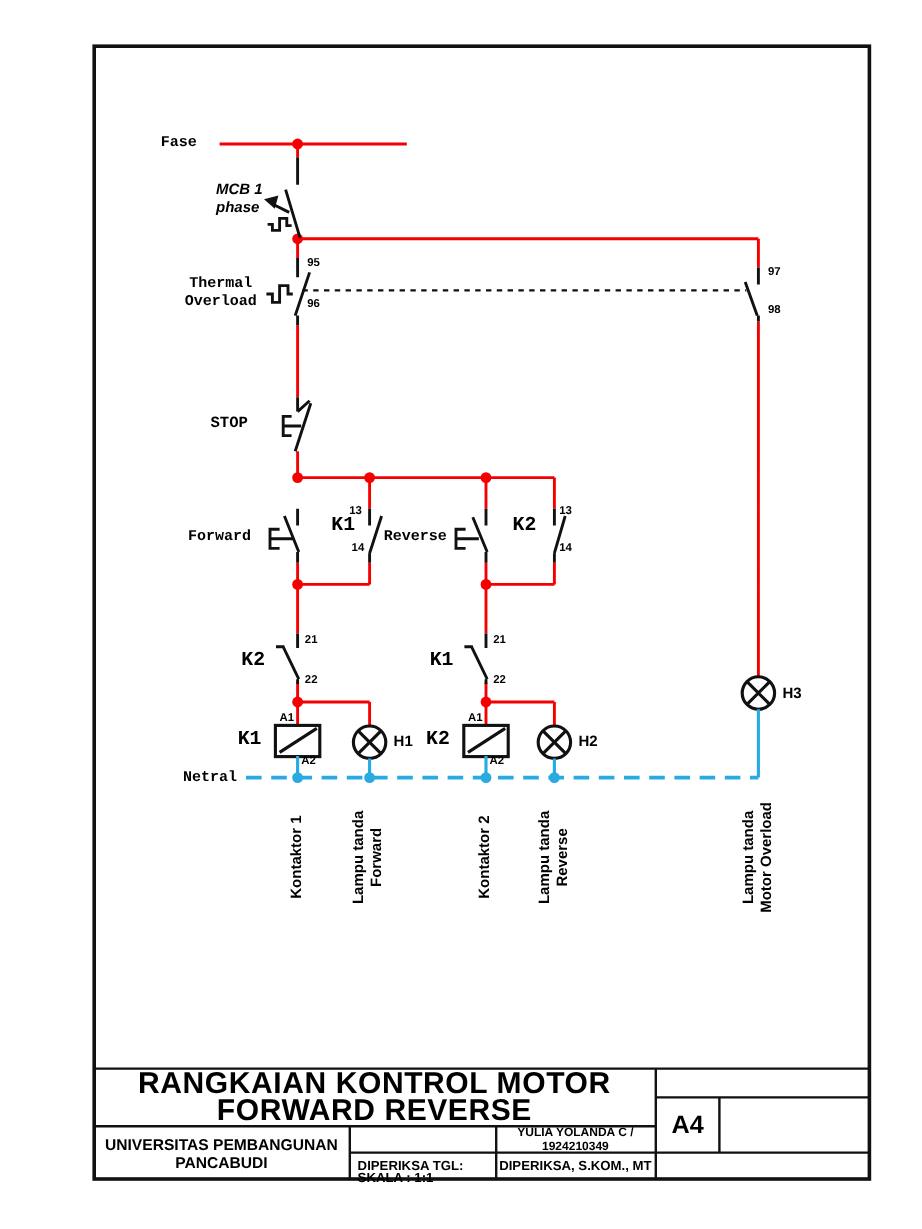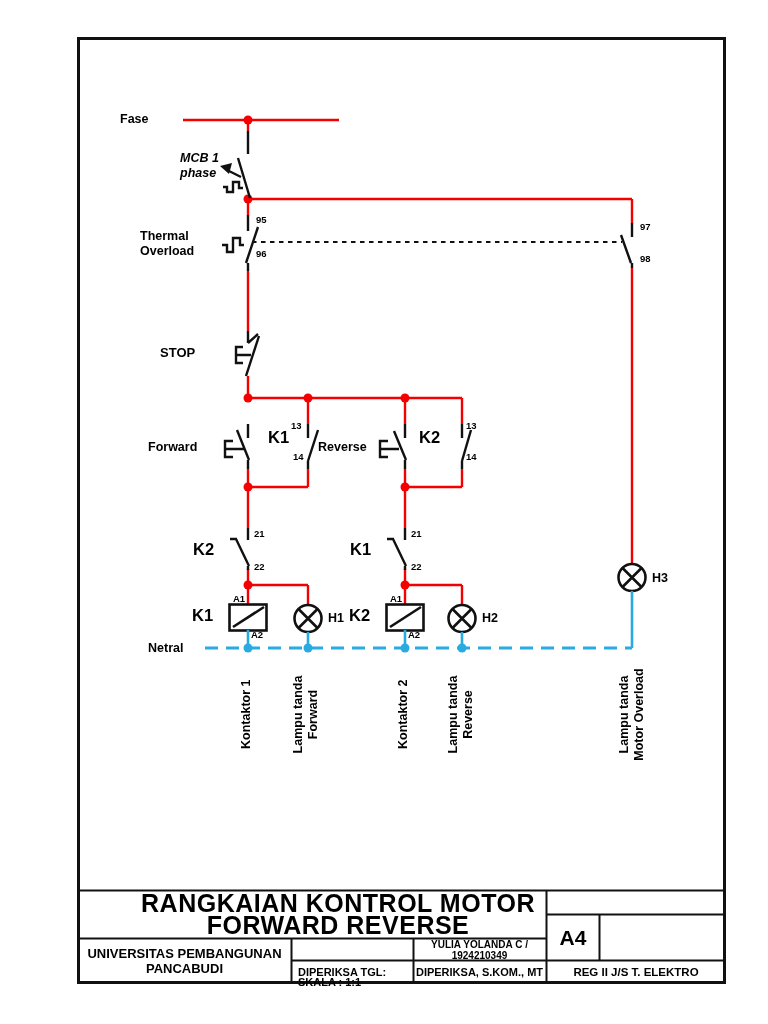--- a/index.html
+++ b/index.html
@@ -1,20 +1,20 @@
 <!DOCTYPE html>
 <html><head>
 <meta charset="utf-8">
 <style>
   html,body{margin:0;padding:0;background:#ffffff;}
   .canvas{position:relative;width:768px;height:1024px;background:#ffffff;overflow:hidden;
           font-family:"Liberation Sans",sans-serif;color:#000;}
   .circuit{position:absolute;left:0;top:0;}
   .lbl{position:absolute;font-weight:bold;font-size:12.5px;line-height:15px;white-space:pre-line;}
-  .lbl.r{text-align:left;}
+  .lbl.r{text-align:center;font-family:Liberation Mono, monospace;}
   .big{font-size:16.5px;line-height:17px;}
   .sm{font-size:9.5px;line-height:10px;}
   .col-label{position:absolute;top:642px;width:144px;height:144px;display:flex;
              align-items:center;justify-content:center;}
   .col-label span{transform:rotate(-90deg);font-weight:bold;font-size:12.5px;line-height:14.5px;
                   text-align:center;white-space:pre-line;}
   .cell{position:absolute;display:flex;align-items:center;justify-content:center;
         font-weight:bold;white-space:pre-line;text-align:center;}
   .cell.left{justify-content:flex-start;text-align:left;}
   .title-cell{font-size:25px;line-height:22px;letter-spacing:.5px;}
@@ -182,25 +182,24 @@
   </div>
   <div class="col-label" style="left:389px;">
     <span>Lampu tanda
 Reverse</span>
   </div>
   <div class="col-label" style="left:559px;">
     <span>Lampu tanda
 Motor Overload</span>
   </div>
 
-  <div class="cell title-cell" style="left:80px;top:891px;width:464px;height:46px;padding-left:26px;">RANGKAIAN KONTROL MOTOR
+  <div class="cell title-cell" style="left:80px;top:891px;width:464px;height:46px;">RANGKAIAN KONTROL MOTOR
 FORWARD REVERSE</div>
   <div class="cell a4-cell" style="left:547px;top:915px;width:52px;height:45px;">A4</div>
   <div class="cell univ-cell" style="left:79px;top:939px;width:211px;height:44px;">UNIVERSITAS PEMBANGUNAN
 PANCABUDI</div>
   <div class="cell left small-cell" style="left:298px;top:938px;width:114px;height:23px;margin-top:32px;">SKALA :  1:1</div>
   <div class="cell left small-cell" style="left:298px;top:961px;width:114px;height:22px;">DIPERIKSA TGL:</div>
   <div class="cell tiny-cell" style="left:414px;top:938px;width:131px;height:23px;">YULIA YOLANDA C /
 1924210349</div>
   <div class="cell" style="left:414px;top:961px;width:131px;height:22px;font-size:11px;">DIPERIKSA, S.KOM., MT</div>
-  <div class="cell" style="left:547px;top:961px;width:178px;height:22px;font-size:11.5px;">REG II J/S T. ELEKTRO</div>
 
 </div>
 
 </body></html>

